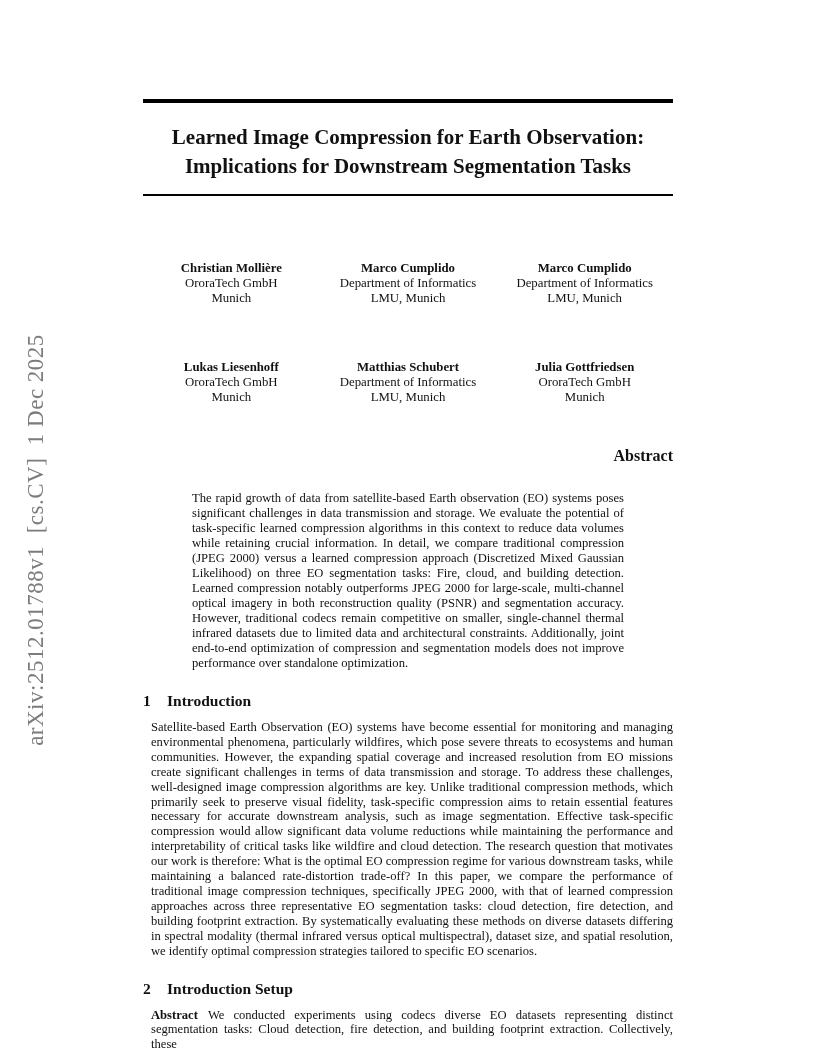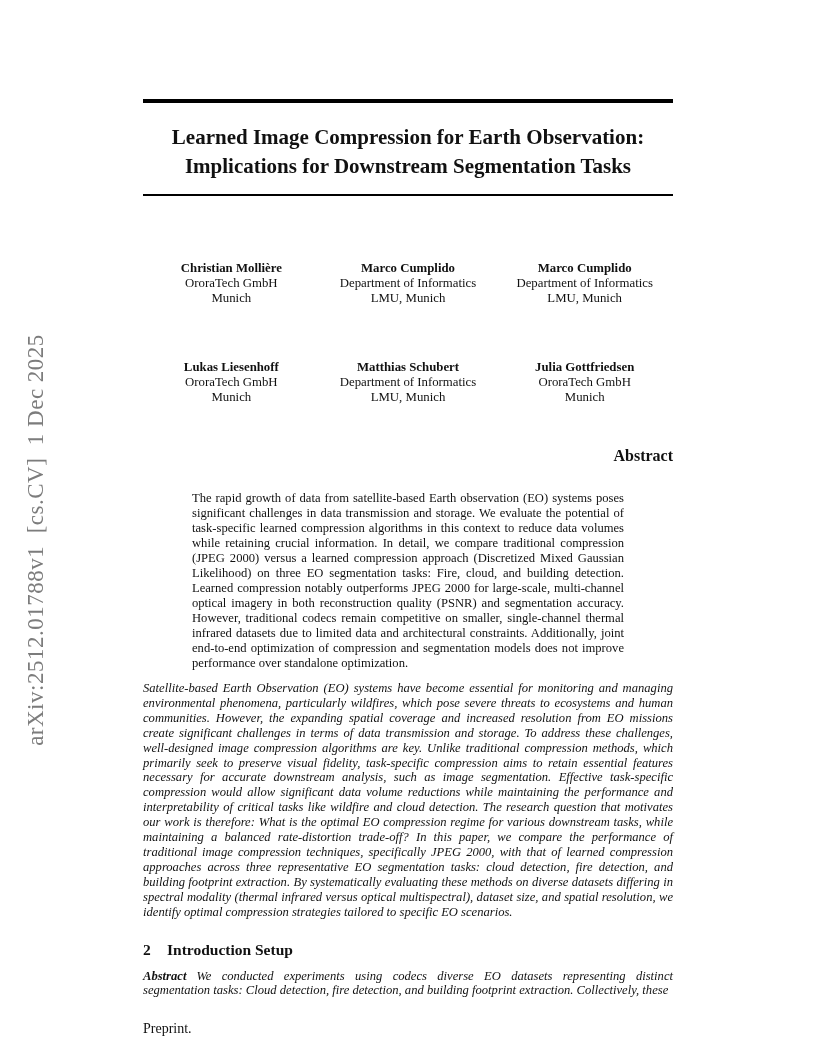--- a/index.html
+++ b/index.html
@@ -56,25 +56,24 @@
 
   .section-heading {
     margin-top: 21px;
     font-weight: bold;
     font-size: 15.5px;
     line-height: 18px;
   }
   .section-heading .num { display: inline-block; width: 24px; }
 
   p.body-text, div.body-text {
-    margin: 10px 0 0 0;
+    margin: 10px 0 0 8px;
     text-align: justify;
     font-size: 12.6px;
     line-height: 14.9px;
-    font-style: italic;
   }
   .lead { font-weight: bold; padding-right: 10px; }
 
   .footer { margin-top: 23px; font-size: 14px; }
 </style>
 </head>
 <body>
 
 <div class="page">
 
@@ -123,20 +122,23 @@
       <div class="author">
         <div class="name">Julia Gottfriedsen</div>
         <div>OroraTech GmbH</div>
         <div>Munich</div>
       </div>
     </div>
 
     <div class="abstract-heading">Abstract</div>
     <div class="abstract-body">The rapid growth of data from satellite-based Earth observation (EO) systems poses significant challenges in data transmission and storage. We evaluate the potential of task-specific learned compression algorithms in this context to reduce data volumes while retaining crucial information. In detail, we compare traditional compression (JPEG 2000) versus a learned compression approach (Discretized Mixed Gaussian Likelihood) on three EO segmentation tasks: Fire, cloud, and building detection. Learned compression notably outperforms JPEG 2000 for large-scale, multi-channel optical imagery in both reconstruction quality (PSNR) and segmentation accuracy. However, traditional codecs remain competitive on smaller, single-channel thermal infrared datasets due to limited data and architectural constraints. Additionally, joint end-to-end optimization of compression and segmentation models does not improve performance over standalone optimization.</div>
 
+    <div class="section-heading">
+      <span class="num">1</span><span>Introduction</span>
+    </div>
     <div class="body-text">Satellite-based Earth Observation (EO) systems have become essential for monitoring and managing environmental phenomena, particularly wildfires, which pose severe threats to ecosystems and human communities. However, the expanding spatial coverage and increased resolution from EO missions create significant challenges in terms of data transmission and storage. To address these challenges, well-designed image compression algorithms are key. Unlike traditional compression methods, which primarily seek to preserve visual fidelity, task-specific compression aims to retain essential features necessary for accurate downstream analysis, such as image segmentation. Effective task-specific compression would allow significant data volume reductions while maintaining the performance and interpretability of critical tasks like wildfire and cloud detection. The research question that motivates our work is therefore: What is the optimal EO compression regime for various downstream tasks, while maintaining a balanced rate-distortion trade-off? In this paper, we compare the performance of traditional image compression techniques, specifically JPEG 2000, with that of learned compression approaches across three representative EO segmentation tasks: cloud detection, fire detection, and building footprint extraction. By systematically evaluating these methods on diverse datasets differing in spectral modality (thermal infrared versus optical multispectral), dataset size, and spatial resolution, we identify optimal compression strategies tailored to specific EO scenarios.</div>
 
     <div class="section-heading">
       <span class="num">2</span><span>Introduction Setup</span>
     </div>
     <p class="body-text">
       <span class="lead">Abstract</span><span>We conducted experiments using codecs diverse EO datasets representing distinct segmentation tasks: Cloud detection, fire detection, and building footprint extraction. Collectively, these</span>
     </p>
 
     <div class="footer">Preprint.</div>

